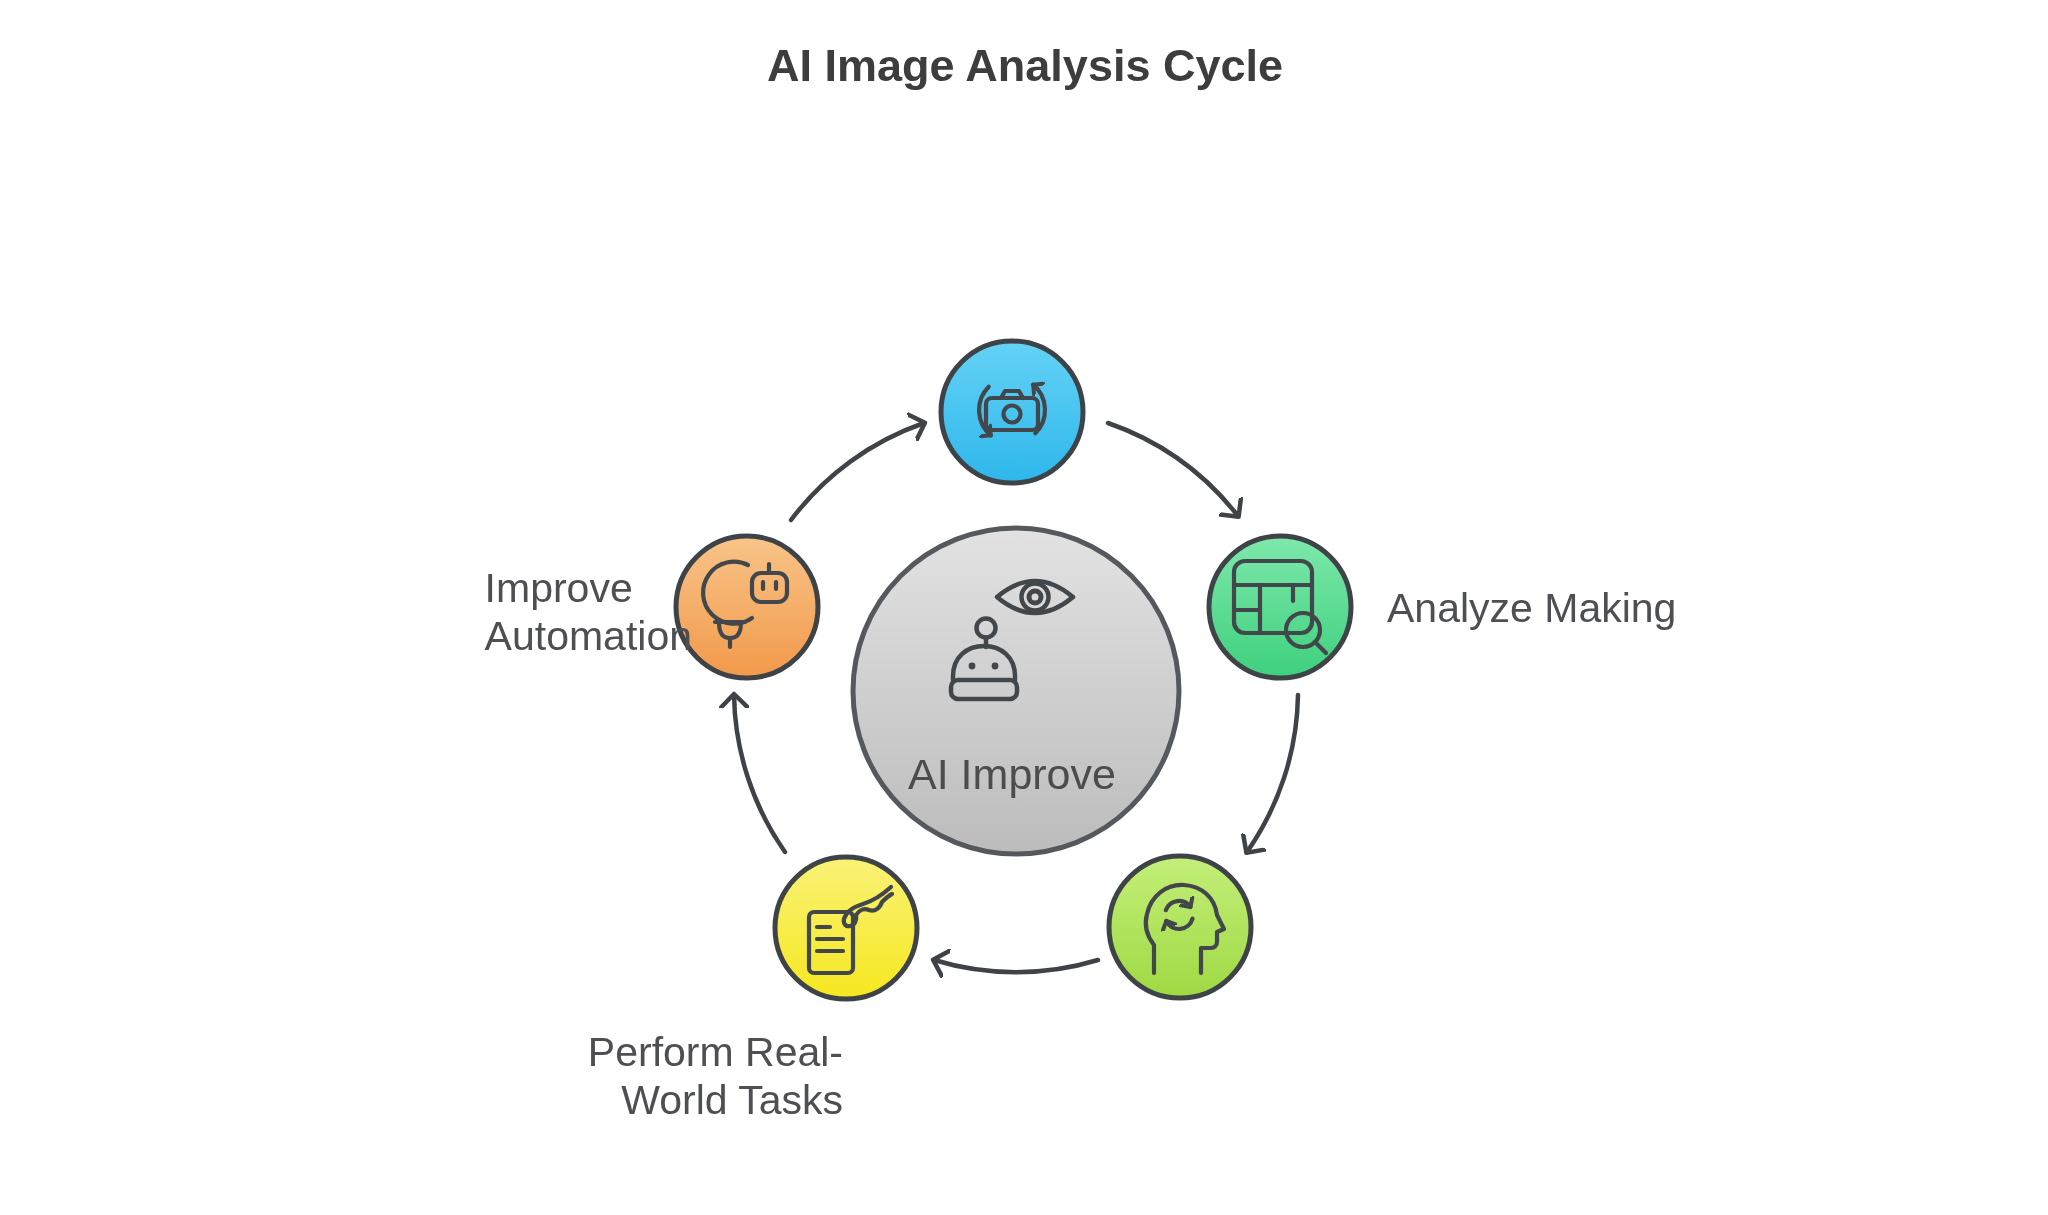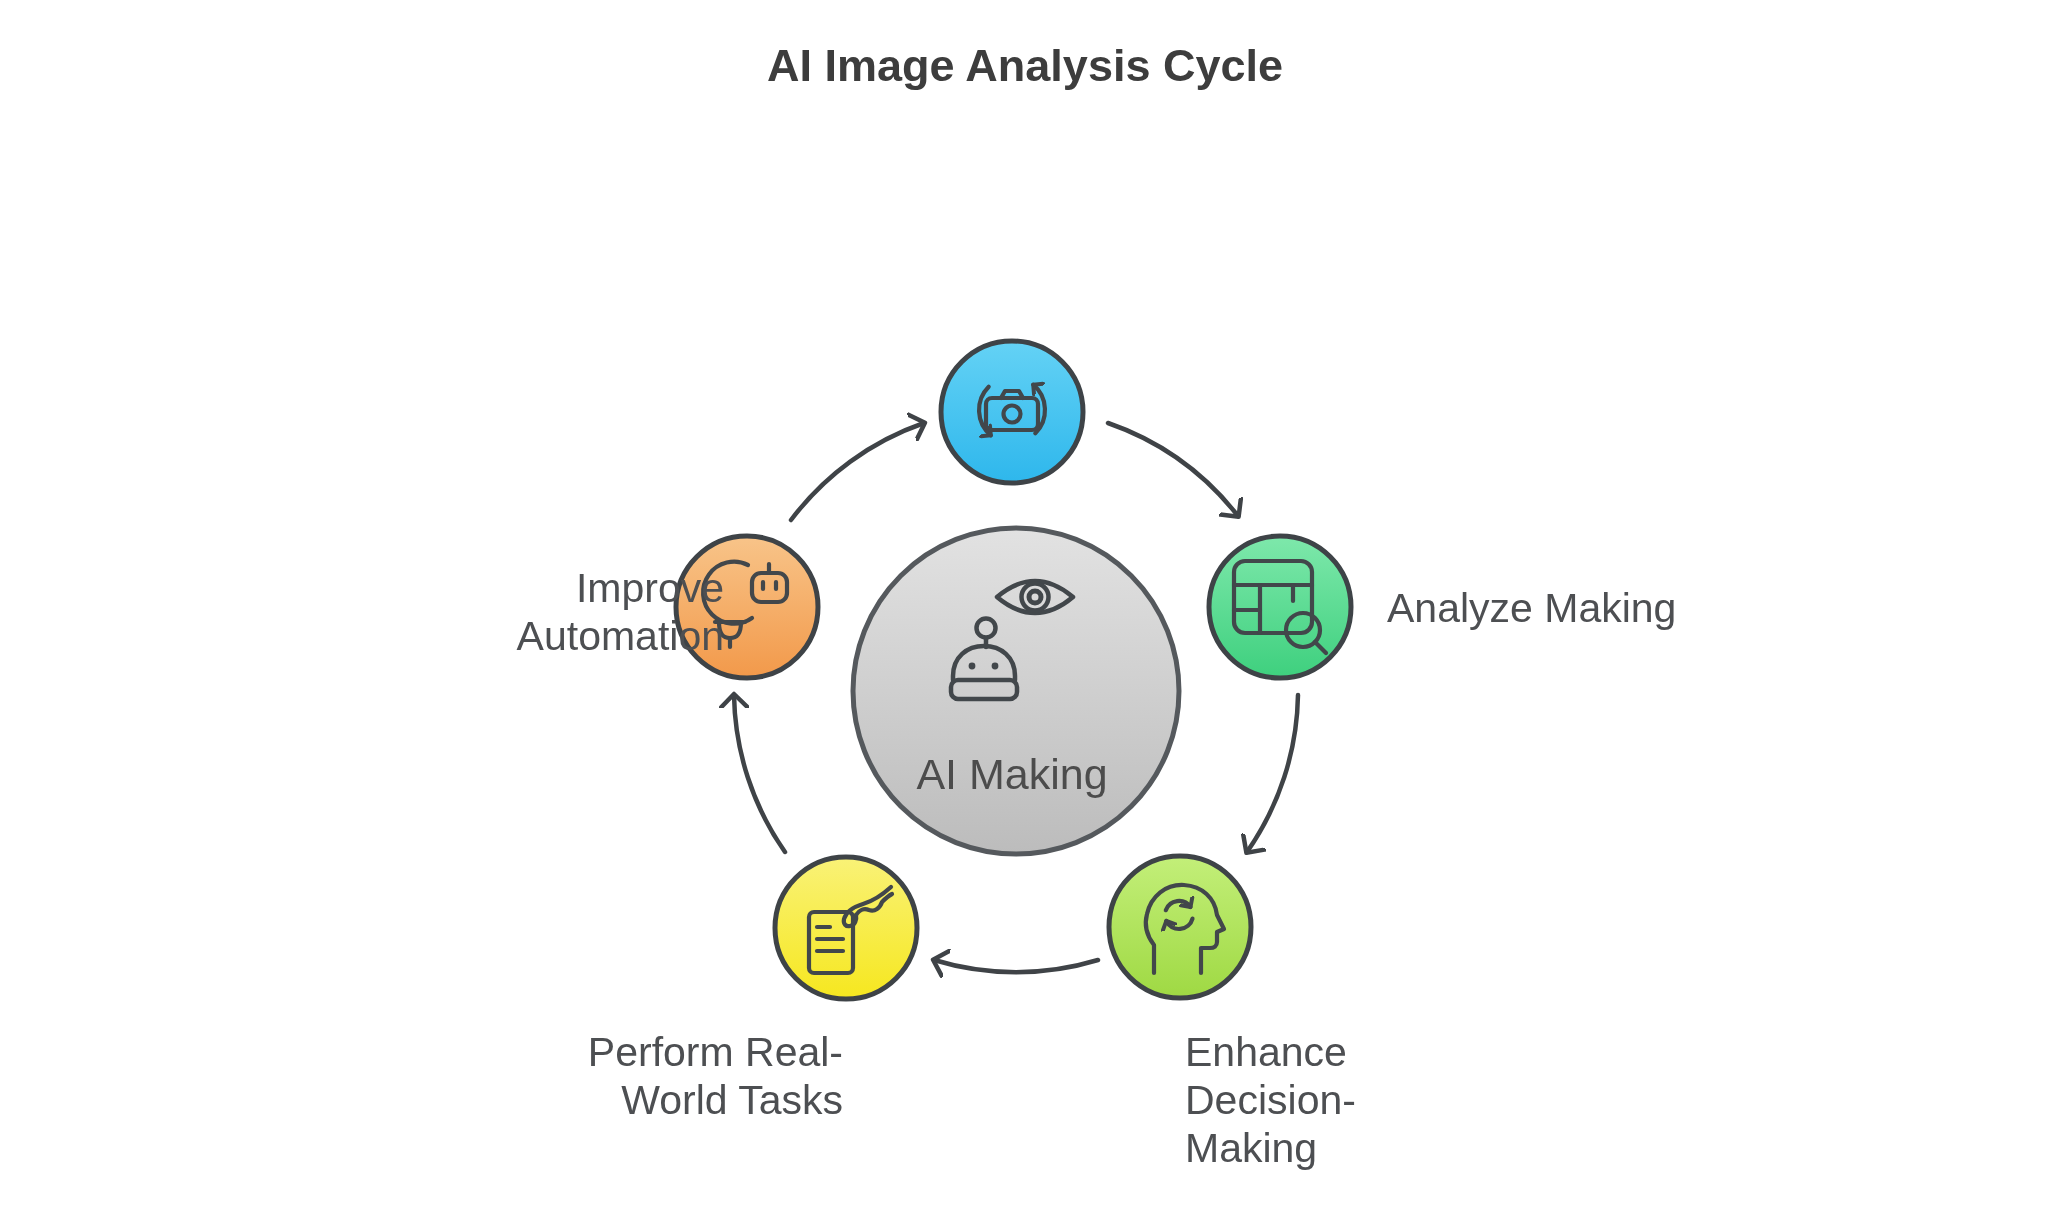--- a/index.html
+++ b/index.html
@@ -23,21 +23,21 @@
     position:absolute;
     font-size:41px;
     line-height:48px;
     color:#4d4f52;
     white-space:pre-line;
   }
   .lbl-top{left:1007px;top:210px;transform:translateX(-50%);text-align:center;}
   .lbl-right{left:1387px;top:584px;text-align:left;}
   .lbl-bottom-right{left:1185px;top:1028px;text-align:left;}
   .lbl-bottom-left{right:1205px;top:1028px;text-align:right;}
-  .lbl-left{right:1324px;top:564px;text-align:right;}
+  .lbl-left{right:1356px;top:564px;text-align:left;}
   .center-label{
     position:absolute;
     left:1012px;top:750px;
     transform:translateX(-50%);
     font-size:43px;color:#4c4c4c;
     white-space:nowrap;
   }
 </style>
 </head>
 <body>
@@ -159,22 +159,19 @@
         <line x1="22" y1="-34" x2="22" y2="-43"></line>
         <line x1="16" y1="-25" x2="16" y2="-18"></line>
         <line x1="29" y1="-25" x2="29" y2="-18"></line>
       </g>
     </g>
   </svg>
 
   <div class="title">AI Image Analysis Cycle</div>
 
   <div class="node-label lbl-right">Analyze Making</div>
-  <div class="node-label lbl-bottom-right">Enhance
-Decision-
-Making</div>
   <div class="node-label lbl-bottom-left">Perform Real-
 World Tasks</div>
   <div class="node-label lbl-left">Improve
 Automation</div>
 
-  <div class="center-label">AI Making</div>
+  <div class="center-label">AI Improve</div>
 </div>
 
 </body></html>

